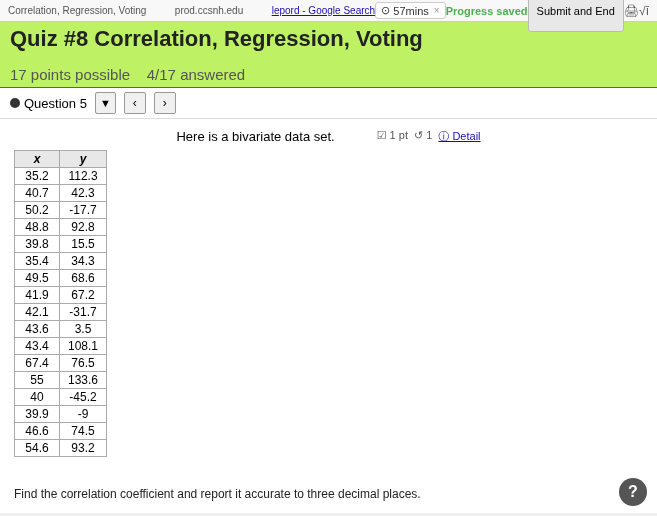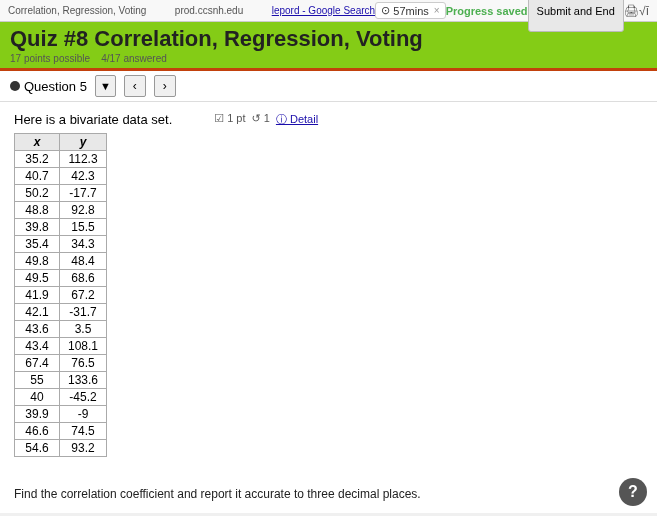--- a/index.html
+++ b/index.html
@@ -29,34 +29,34 @@
     .top-bar-right {
       font-size: 10px;
       color: #555;
       display: flex;
       align-items: center;
       gap: 0;
     }
 
     
     .header {
-      background: #84cc16;
+      background: #bef264;
       padding: 4px 10px 4px 10px;
-      border-bottom: 3px solid #c2410c;
+      border-bottom: 1px solid #c2410c;
     }
     .quiz-title {
       font-size: 22px;
       font-weight: bold;
       color: #222;
       line-height: 1.2;
     }
     .quiz-subtitle {
-      font-size: 10px;
+      font-size: 15px;
       color: #555;
-      margin-top: 1px;
+      margin-top: 14px;
     }
 
     
     .header-row {
       display: flex;
       align-items: flex-start;
       justify-content: space-between;
     }
     .timer-badge {
       display: flex;
@@ -130,21 +130,21 @@
     }
 
     
     .main-content {
       background: #fff;
       padding: 10px 14px;
       flex: 1;
     }
     .content-header-row {
       display: flex;
-      justify-content: flex-start;
+      justify-content: center;
       align-items: flex-start;
       gap: 42px;
     }
     .bivariate-label {
       font-size: 13px;
       margin-bottom: 6px;
     }
     .badges-right {
       font-size: 11px;
       color: #555;
@@ -300,24 +300,20 @@
         </tr>
         <tr>
           <td>39.8</td>
           <td>15.5</td>
         </tr>
         <tr>
           <td>35.4</td>
           <td>34.3</td>
         </tr>
         <tr>
-          <td>49.8</td>
-          <td>48.4</td>
-        </tr>
-        <tr>
           <td>49.5</td>
           <td>68.6</td>
         </tr>
         <tr>
           <td>41.9</td>
           <td>67.2</td>
         </tr>
         <tr>
           <td>42.1</td>
           <td>-31.7</td>

